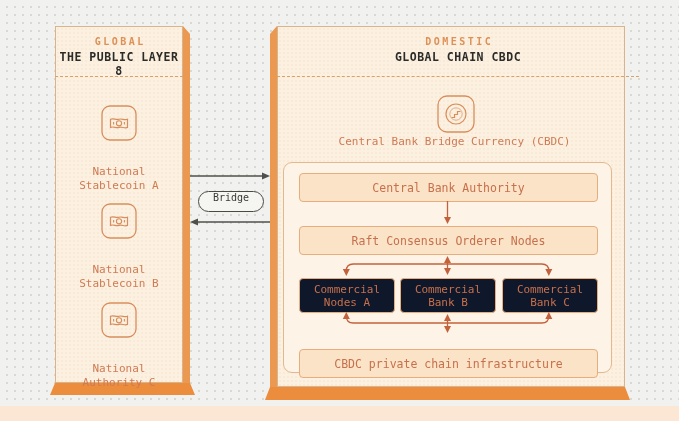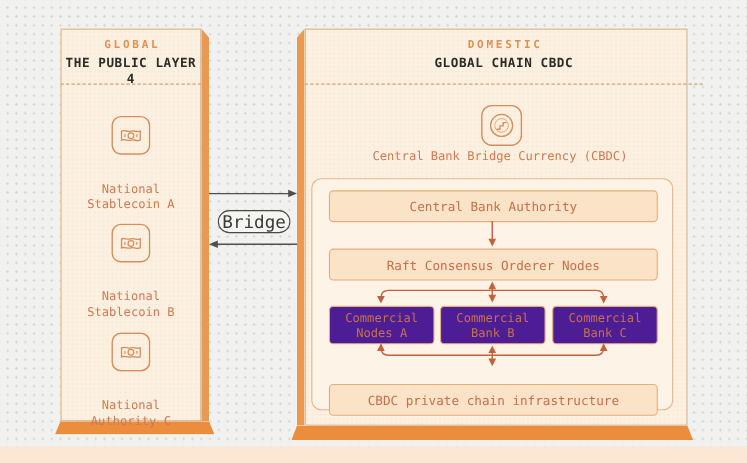--- a/index.html
+++ b/index.html
@@ -63,48 +63,48 @@
     border:1px solid #e4b88e; border-radius:9px; background:#fdf4e7;
   }
   .flow-box {
     position:absolute; left:15px; width:299px; height:29px;
     background:#fbe3c7; border:1px solid #e7ad7d; border-radius:4px;
     display:flex; align-items:center; justify-content:center;
     font-size:11.5px; color:#c7704c;
   }
   .bank-box {
     position:absolute; top:115px; width:96px; height:35px;
-    background:#4c1d95; border:1px solid #e7ad7d; border-radius:4px;
+    background:#0f172a; border:1px solid #e7ad7d; border-radius:4px;
     display:flex; flex-direction:column; align-items:center; justify-content:center;
     font-size:11px; line-height:13px; color:#c7704c; text-align:center;
   }
   
   .bridge-pill {
     position:absolute; left:198px; top:191px; width:66px; height:21px;
     border:1.5px solid #4a4a45; border-radius:11px; background:#f5f5f2;
-    display:flex; align-items:flex-end; justify-content:center;
-    font-size:16px; color:#3a3a38;
+    display:flex; align-items:flex-start; justify-content:center;
+    font-size:10px; color:#3a3a38;
   }
   .arrow-layer { position:absolute; left:0; top:0; pointer-events:none; }
 </style>
 </head>
 <body>
 
 <div class="stage">
 
   <div class="bottom-strip"></div>
 
   <div class="panel" style="left:55px; top:26px; width:135px; height:292px;">
     <div class="face" style="left:0; width:128px; height:357px;"></div>
     <div class="edge-strip edge-right" style="left:128px; height:357px;"></div>
     <div class="base-bar" style="top:357px; width:145px; height:12px;"></div>
 
     <div class="panel-header" style="right:7px;">
       <div class="eyebrow">GLOBAL</div>
-      <div class="panel-title">THE PUBLIC LAYER 4</div>
+      <div class="panel-title">THE PUBLIC LAYER 8</div>
     </div>
 
     <div class="coin-item" style="top:79px;">
       <span class="icon-wrap">
         <svg width="36" height="36" viewBox="0 0 36 36" fill="none">
           <rect x="1" y="1" width="34" height="34" rx="8" stroke="#d78e5c" stroke-width="1.3"></rect>
           <path d="M9.5 14.2 C12.5 12.8 15 15.2 18 14.2 C21 13.2 23.5 15.6 26.5 14.2 L26.5 22.4 C23.5 23.8 21 21.4 18 22.4 C15 23.4 12.5 21 9.5 22.4 Z" stroke="#d78e5c" stroke-width="1.2"></path>
           <circle cx="18" cy="18.3" r="2.6" stroke="#d78e5c" stroke-width="1.1"></circle>
           <path d="M12.6 17 v2.6 M23.4 17 v2.6" stroke="#d78e5c" stroke-width="1.1"></path>
         </svg>

